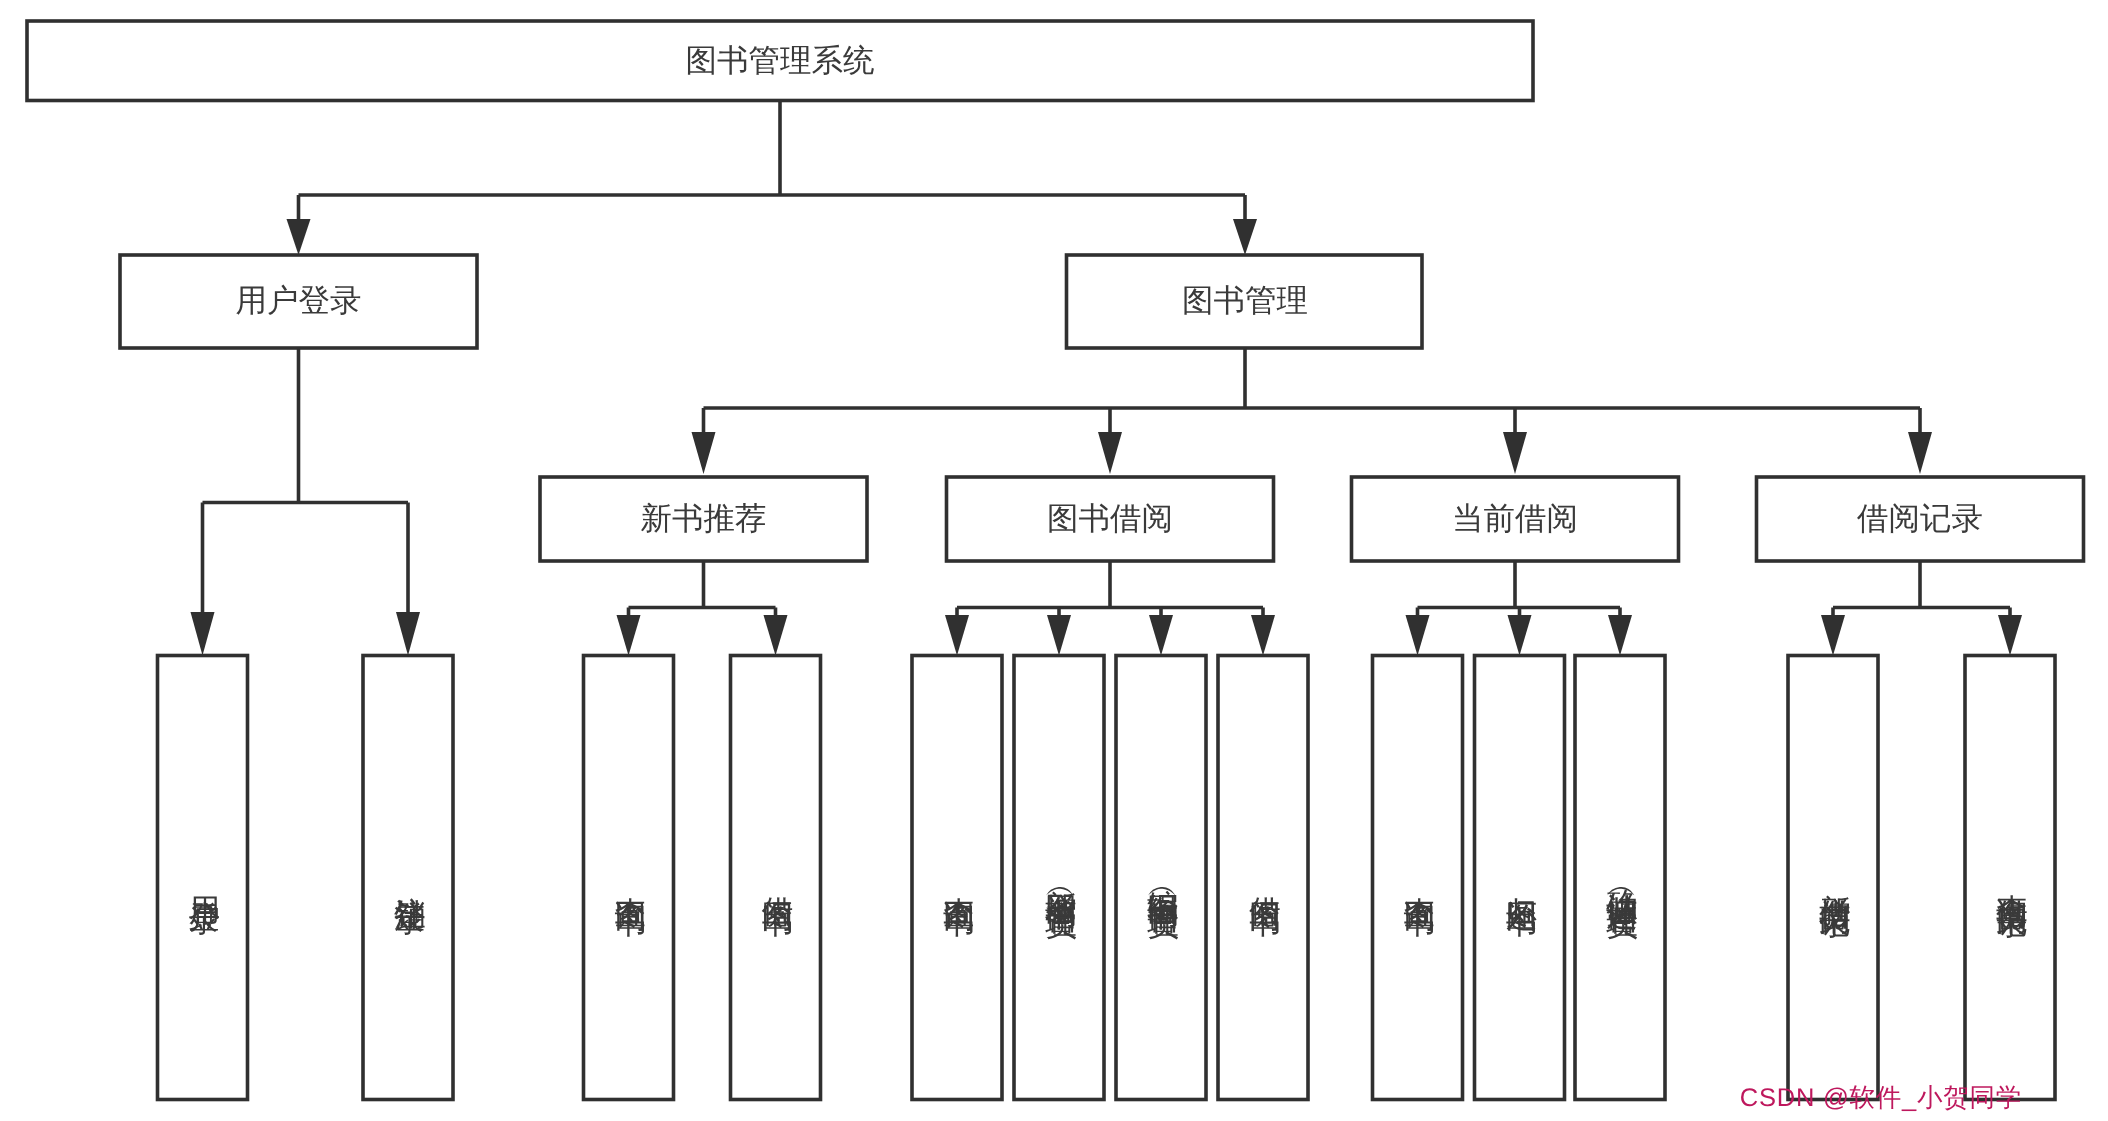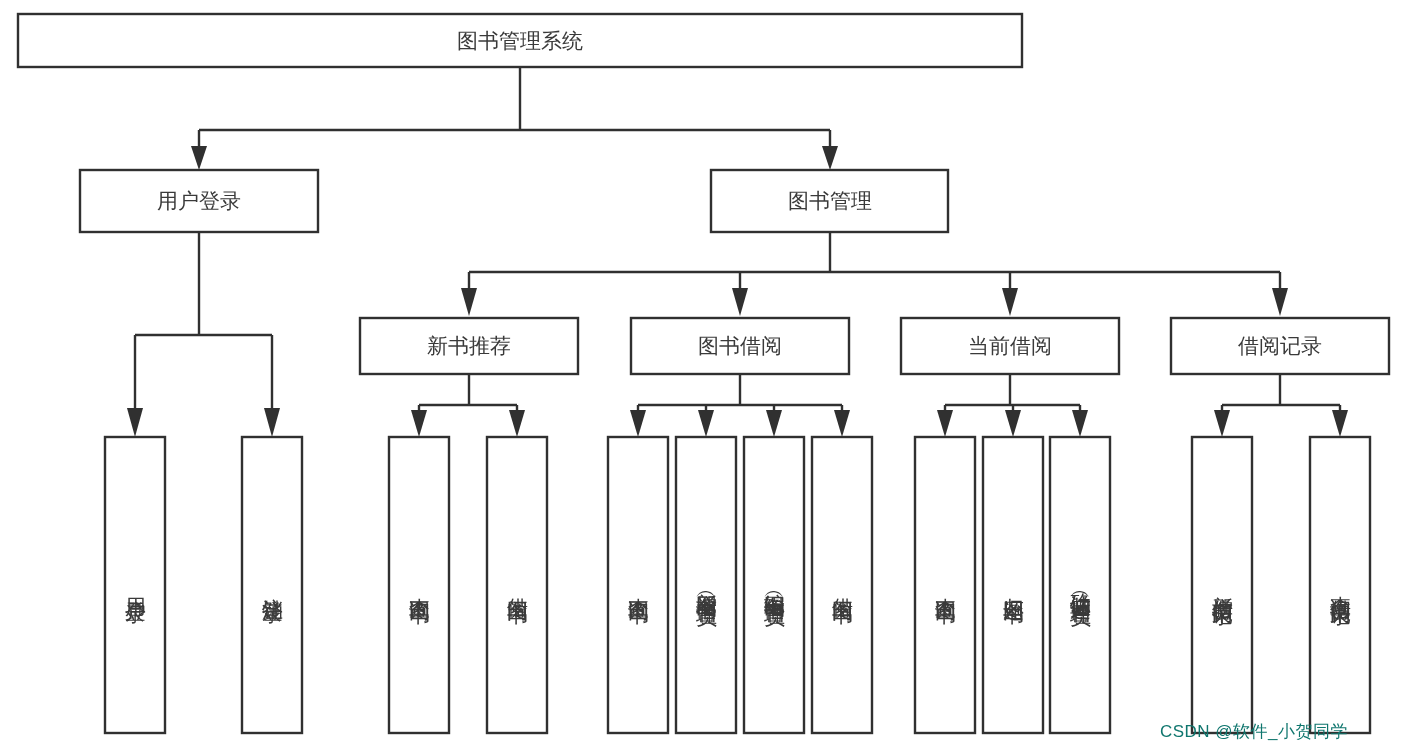--- a/index.html
+++ b/index.html
@@ -65,21 +65,21 @@
     text-align: center;
     white-space: nowrap;
     pointer-events: none;
   }
   .watermark {
     position: absolute;
     right: 8px;
     bottom: 4px;
     font-family: "Liberation Sans", "DejaVu Sans", sans-serif;
     font-size: 17px;
-    color: #0f766e;
+    color: #be185d;
     letter-spacing: 0.5px;
     white-space: nowrap;
   }
 </style>
 </head>
 <body>
 
 <div id="diagram-root">
 
   <svg class="diagram-canvas" viewBox="0 0 1405 747" xmlns="http://www.w3.org/2000/svg">

